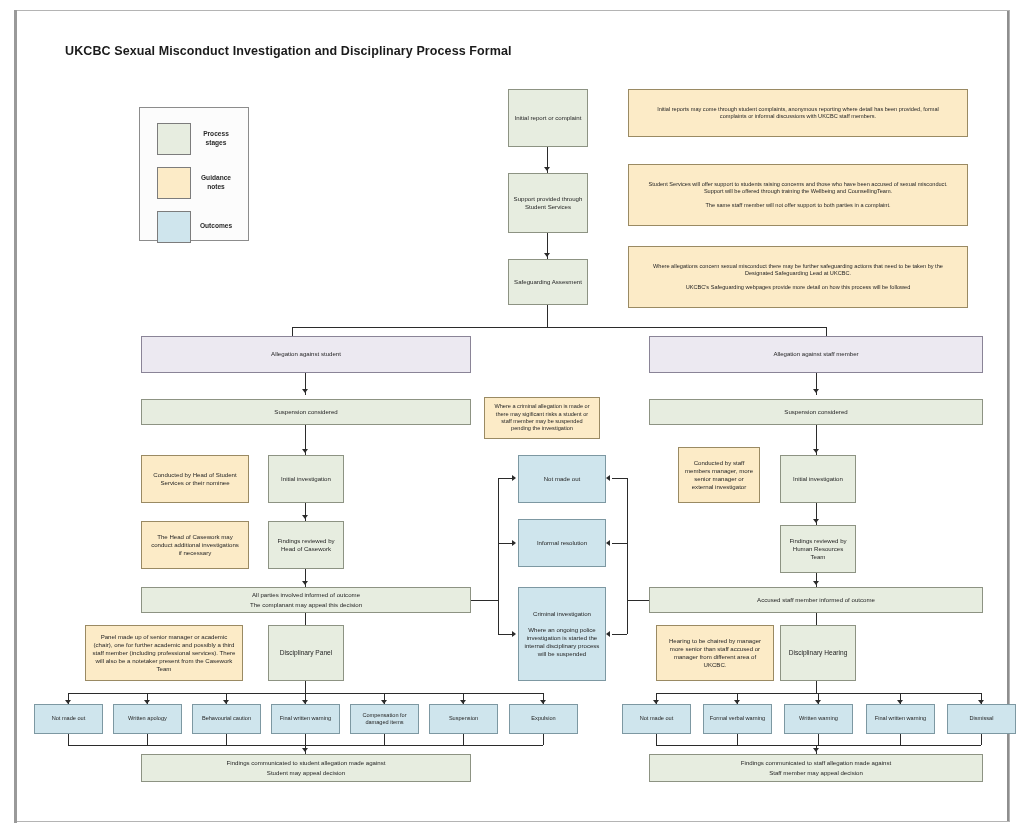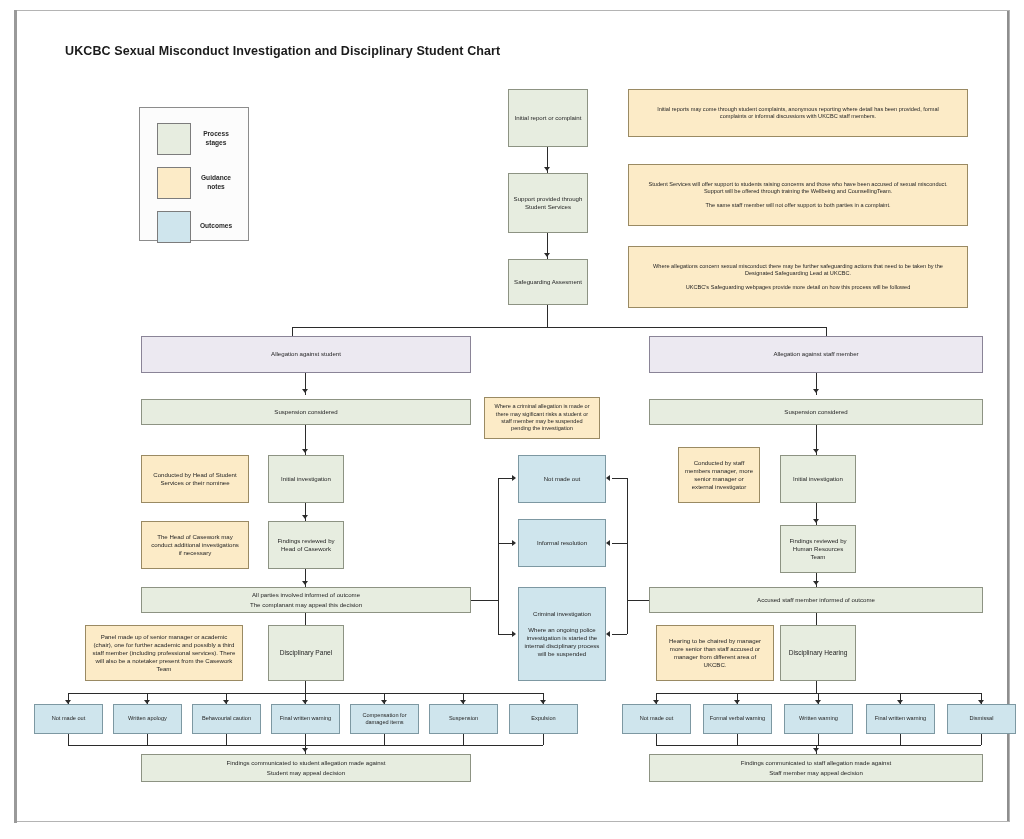--- a/index.html
+++ b/index.html
@@ -122,21 +122,21 @@
     border-bottom: 3px solid transparent;
     border-left: 4px solid #2b2b2b;
   }
 </style>
 </head>
 <body>
 
 <div id="page">
   <div id="sheet">
 
-    <div class="title">UKCBC Sexual Misconduct Investigation and Disciplinary Student Chart</div>
+    <div class="title">UKCBC Sexual Misconduct Investigation and Disciplinary Process Formal</div>
 
     <div id="legend">
       <div class="legend-sw proc" style="left:17px; top:15px;"></div>
       <div class="legend-lb" style="left:48px; top:22px;">
         <div>Process</div>
           <div>stages</div>
       </div>
 
       <div class="legend-sw guide" style="left:17px; top:59px;"></div>
       <div class="legend-lb" style="left:48px; top:66px;">

